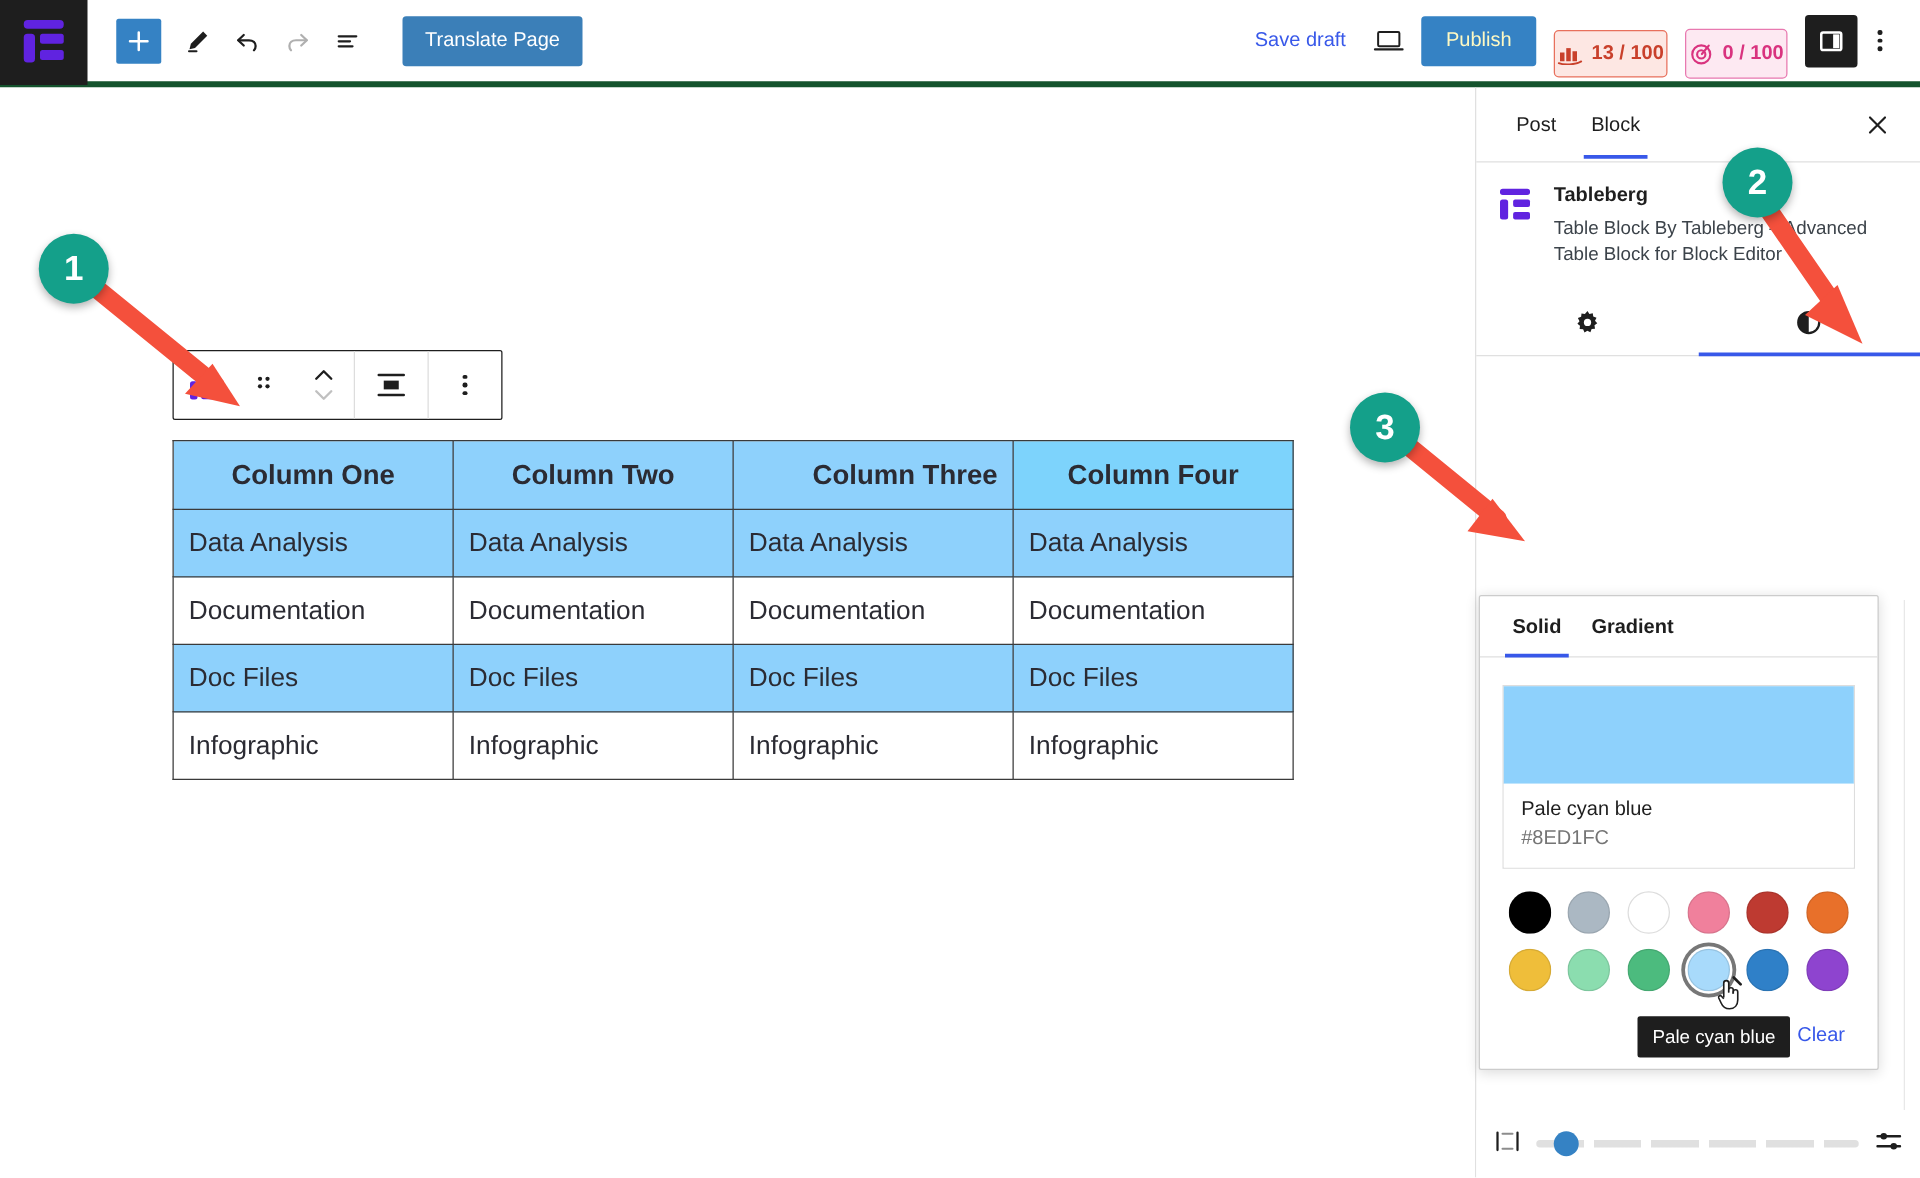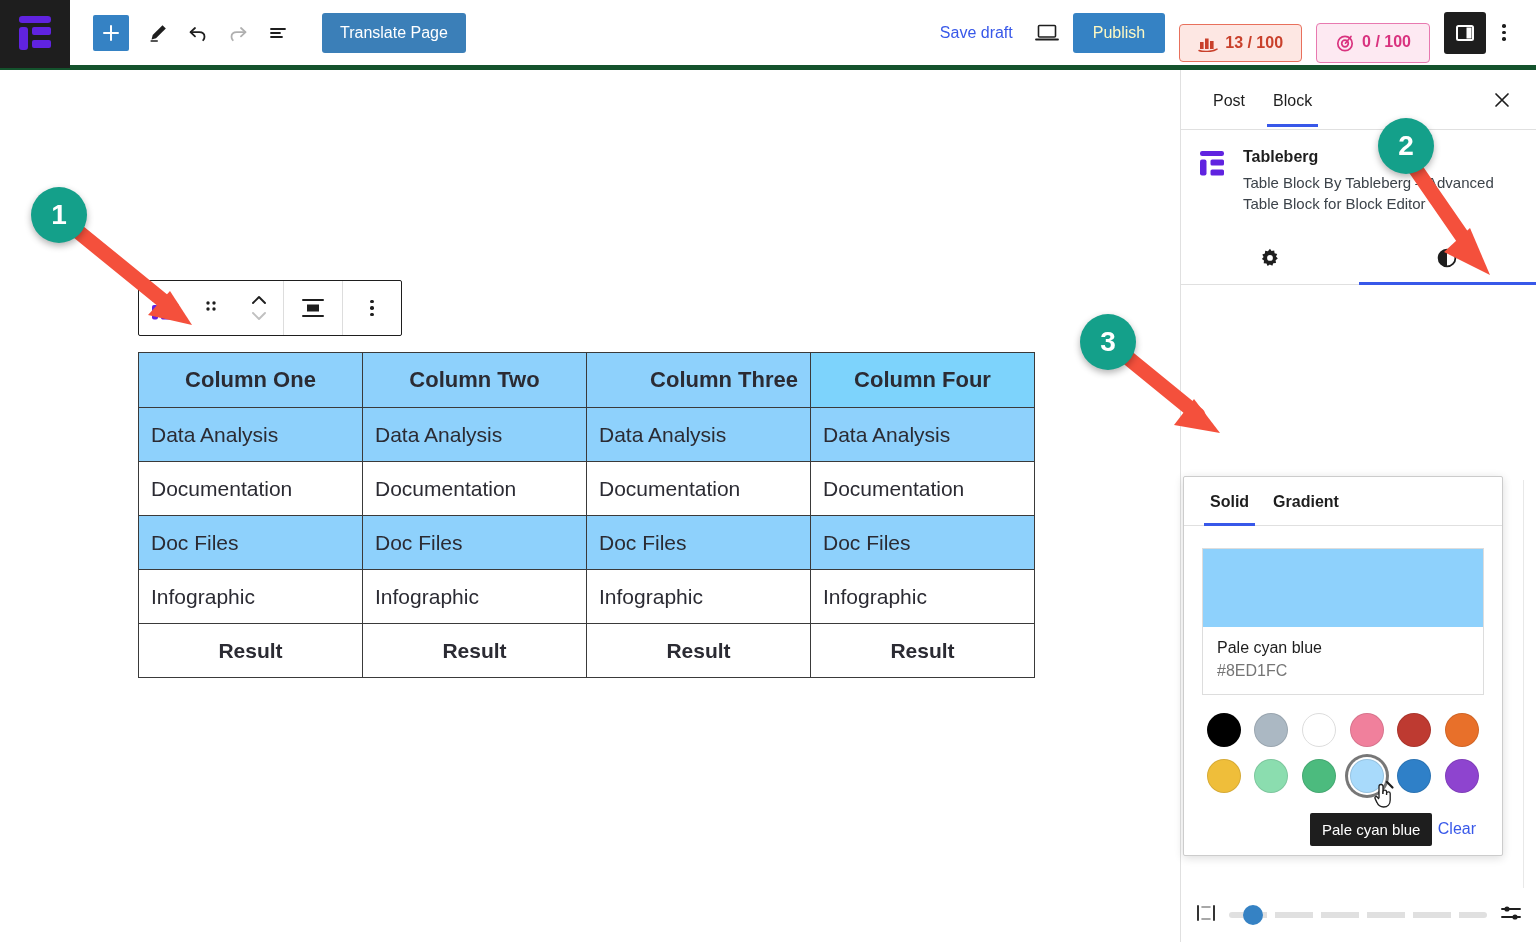--- a/index.html
+++ b/index.html
@@ -50,22 +50,22 @@
   .preview-btn {
     width: 44px; height: 40px; display: flex; align-items: center; justify-content: center;
     background: none; border: none; cursor: pointer;
   }
   .publish-btn {
     background: #3582c4; color: #fef9c3; border: none; border-radius: 3px;
     font-size: 16px; padding: 11px 20px; cursor: pointer; margin-left: 4px;
     font-family: "Liberation Sans", sans-serif;
   }
   .score-badge {
-    display: flex; align-items: flex-start; gap: 7px;
-    border-radius: 4px; padding: 9px 18px; font-size: 16px; font-weight: bold;
+    display: flex; align-items: center; gap: 7px;
+    border-radius: 4px; padding: 9px 2px; font-size: 16px; font-weight: bold;
     margin-left: 14px; cursor: pointer; margin-top: 20px;
   }
   .score-badge.seo { background: #fde7e3; border: 1px solid #e8705c; color: #c9402b; }
   .score-badge.read { background: #fde9f2; border: 1px solid #e879b0; color: #d9337f; }
   .panel-toggle {
     width: 42px; height: 42px; background: #1e1e1e; border-radius: 3px;
     display: flex; align-items: center; justify-content: center; margin-left: 14px; cursor: pointer;
     border: none;
   }
   .more-vert {
@@ -417,26 +417,20 @@
             <td style="background: rgb(142, 209, 252);">Doc Files</td>
             <td style="background: rgb(142, 209, 252);">Doc Files</td>
             <td style="background: rgb(142, 209, 252);">Doc Files</td>
           </tr>
           <tr>
             <td style="background: rgb(255, 255, 255);">Infographic</td>
             <td style="background: rgb(255, 255, 255);">Infographic</td>
             <td style="background: rgb(255, 255, 255);">Infographic</td>
             <td style="background: rgb(255, 255, 255);">Infographic</td>
           </tr>
-          <tr class="footer-row">
-            <td style="background: rgb(255, 255, 255);">Result</td>
-            <td style="background: rgb(255, 255, 255);">Result</td>
-            <td style="background: rgb(255, 255, 255);">Result</td>
-            <td style="background: rgb(255, 255, 255);">Result</td>
-          </tr>
         </tbody>
       </table>
     </div>
   </div>
 
   <div class="sidebar">
     <div class="sb-tabs">
       <button class="sb-tab">Post</button>
       <button class="sb-tab active">Block</button>
       <button class="sb-close">

